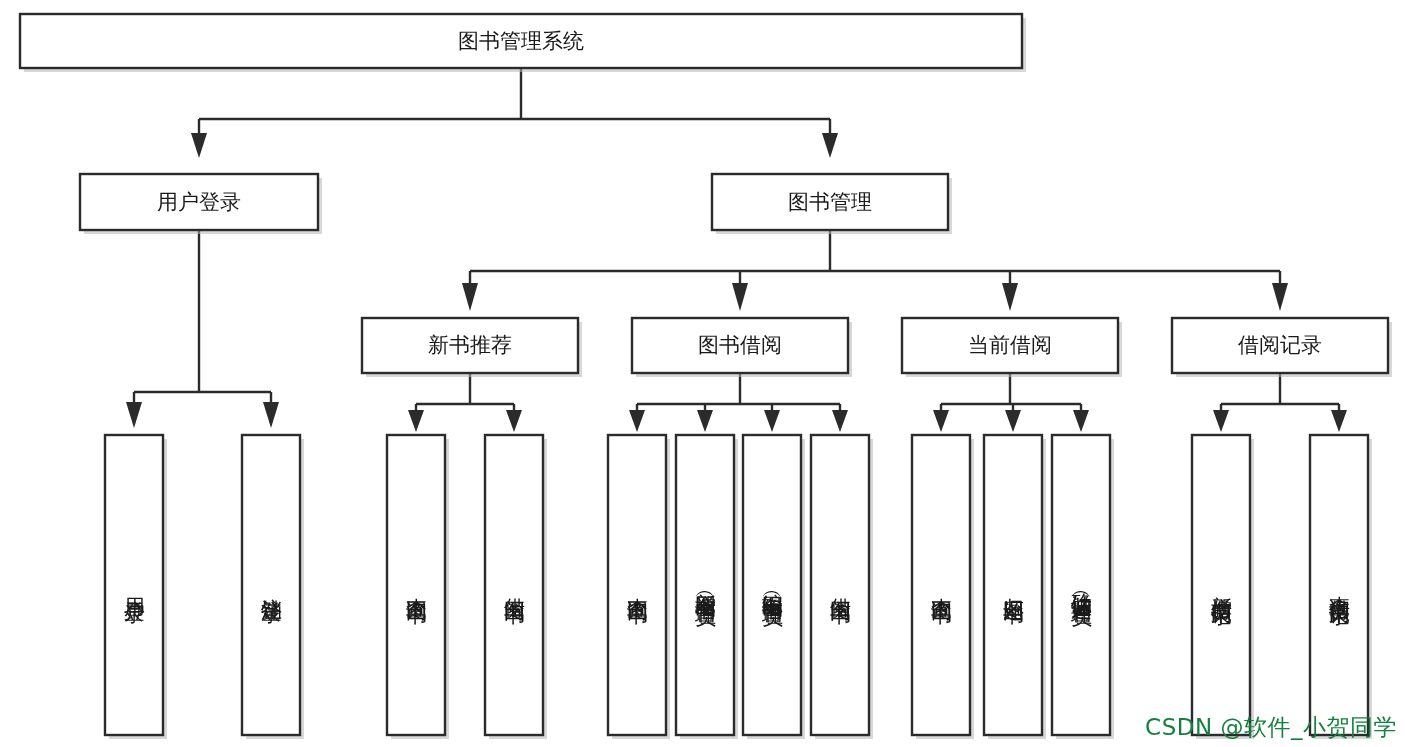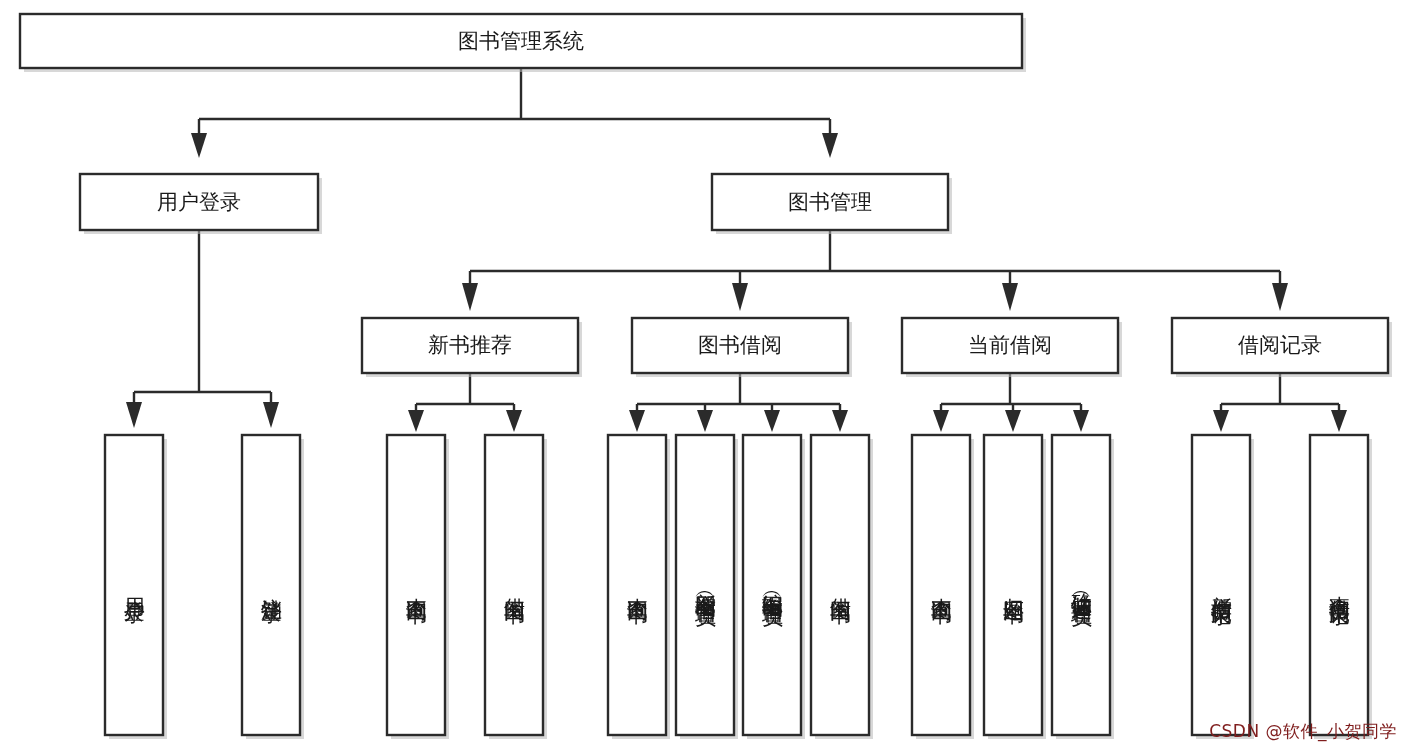--- a/index.html
+++ b/index.html
@@ -66,22 +66,22 @@
     letter-spacing: 2px;
     color: #1a1a1a;
     white-space: nowrap;
     pointer-events: none;
   }
   #watermark {
     position: absolute;
     right: 8px;
     bottom: 4px;
     font-family: "DejaVu Sans", "Liberation Sans", sans-serif;
-    font-size: 17px;
-    color: #7f1d1d;
+    font-size: 23px;
+    color: #15803d;
     letter-spacing: 0.5px;
     white-space: nowrap;
   }
 </style>
 </head>
 <body>
 
 <div id="diagram-root">
 
   <svg id="flow-svg" viewBox="0 0 1405 747">

